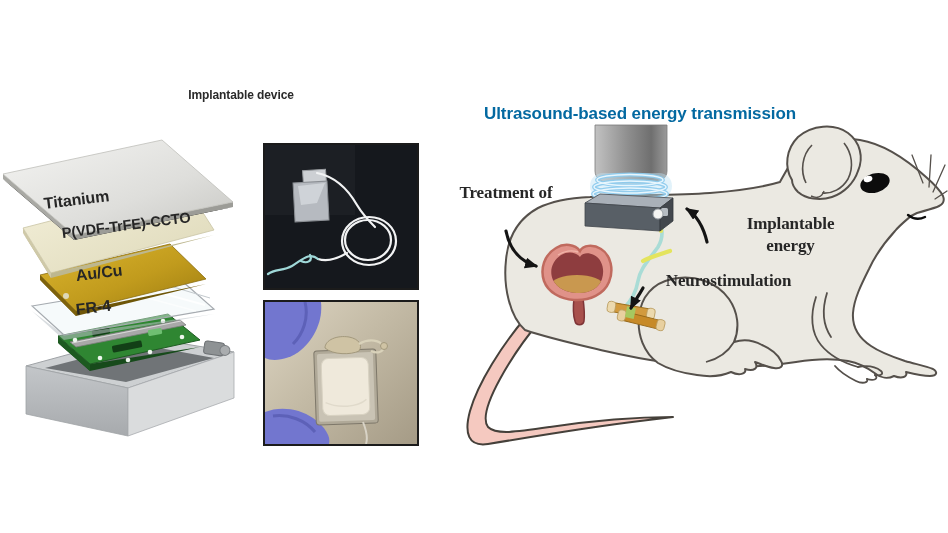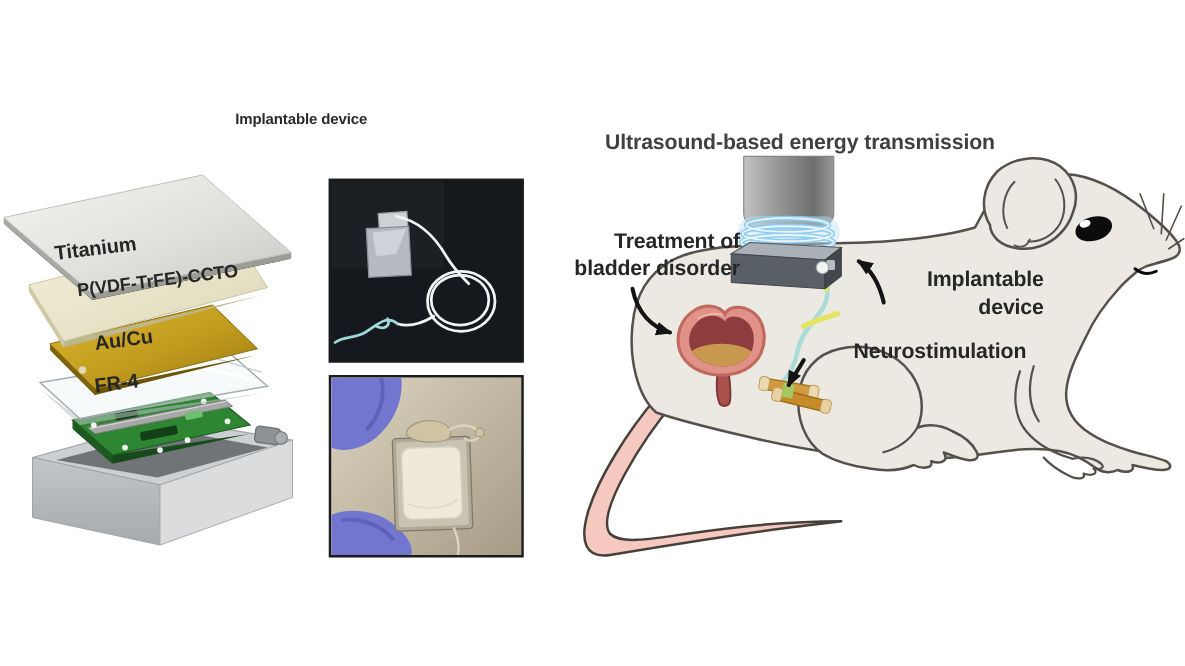--- a/index.html
+++ b/index.html
@@ -8,22 +8,22 @@
     font-family:"Liberation Sans",sans-serif;color:#2d2d2d;
   }
   .abs{position:absolute;}
   .figlabel{
     font-weight:600;color:#2e2e2e;letter-spacing:-0.1px;line-height:1.25;
     white-space:nowrap;
   }
   .layer-label{font-size:16px;transform:rotate(-7deg);transform-origin:left center;color:#262626;}
   .layer-label.small{font-size:14.5px;}
   .panel-title{font-size:12px;text-align:center;line-height:1.2;color:#2a2a2a;}
-  .rat-title{font-size:17px;text-align:center;color:#404040;}
-  .annot{font-size:17px;text-align:right;line-height:1.28;color:#262626;}
+  .rat-title{font-size:17px;text-align:center;color:#0369a1;}
+  .annot{font-size:17px;text-align:center;line-height:1.28;color:#262626;font-family:Liberation Serif, serif;}
   .photo{
     border:2px solid #1b1b1b;box-sizing:border-box;overflow:hidden;
   }
   .photo-top{background:#15181d;}
   .photo-bottom{background:linear-gradient(135deg,#ddd5c2 0%,#c4bba6 45%,#a59b86 100%);}
   svg{display:block;}
 </style>
 </head>
 <body>
 
@@ -296,23 +296,22 @@
       <path d="M 66,136 C 70,156 82,167 96,171" marker-end="url(#arrHead)"></path>
       <path d="M 267,147 C 263,130 256,120 247,114" marker-end="url(#arrHead)"></path>
       <path d="M 203,193 C 198,202 194,207 191,213" marker-end="url(#arrHead)"></path>
     </g>
   </svg>
 
   <div class="abs figlabel rat-title" style="left:450px;top:103px;width:380px">Ultrasound-based energy transmission</div>
 
   <div class="abs figlabel annot" style="left:420px;top:182px;width:172px">
     <div>Treatment of</div>
-    <div>bladder disorder</div>
-  </div>
-
-  <div class="abs figlabel annot" style="left:690px;top:213px;width:145px">
+  </div>
+
+  <div class="abs figlabel annot" style="left:718px;top:213px;width:145px">
     <div>Implantable</div>
-    <div>device</div>
+    <div>energy</div>
   </div>
 
   <div class="abs figlabel annot" style="left:636px;top:270px;width:185px">Neurostimulation</div>
 
 </div>
 
 </body></html>

